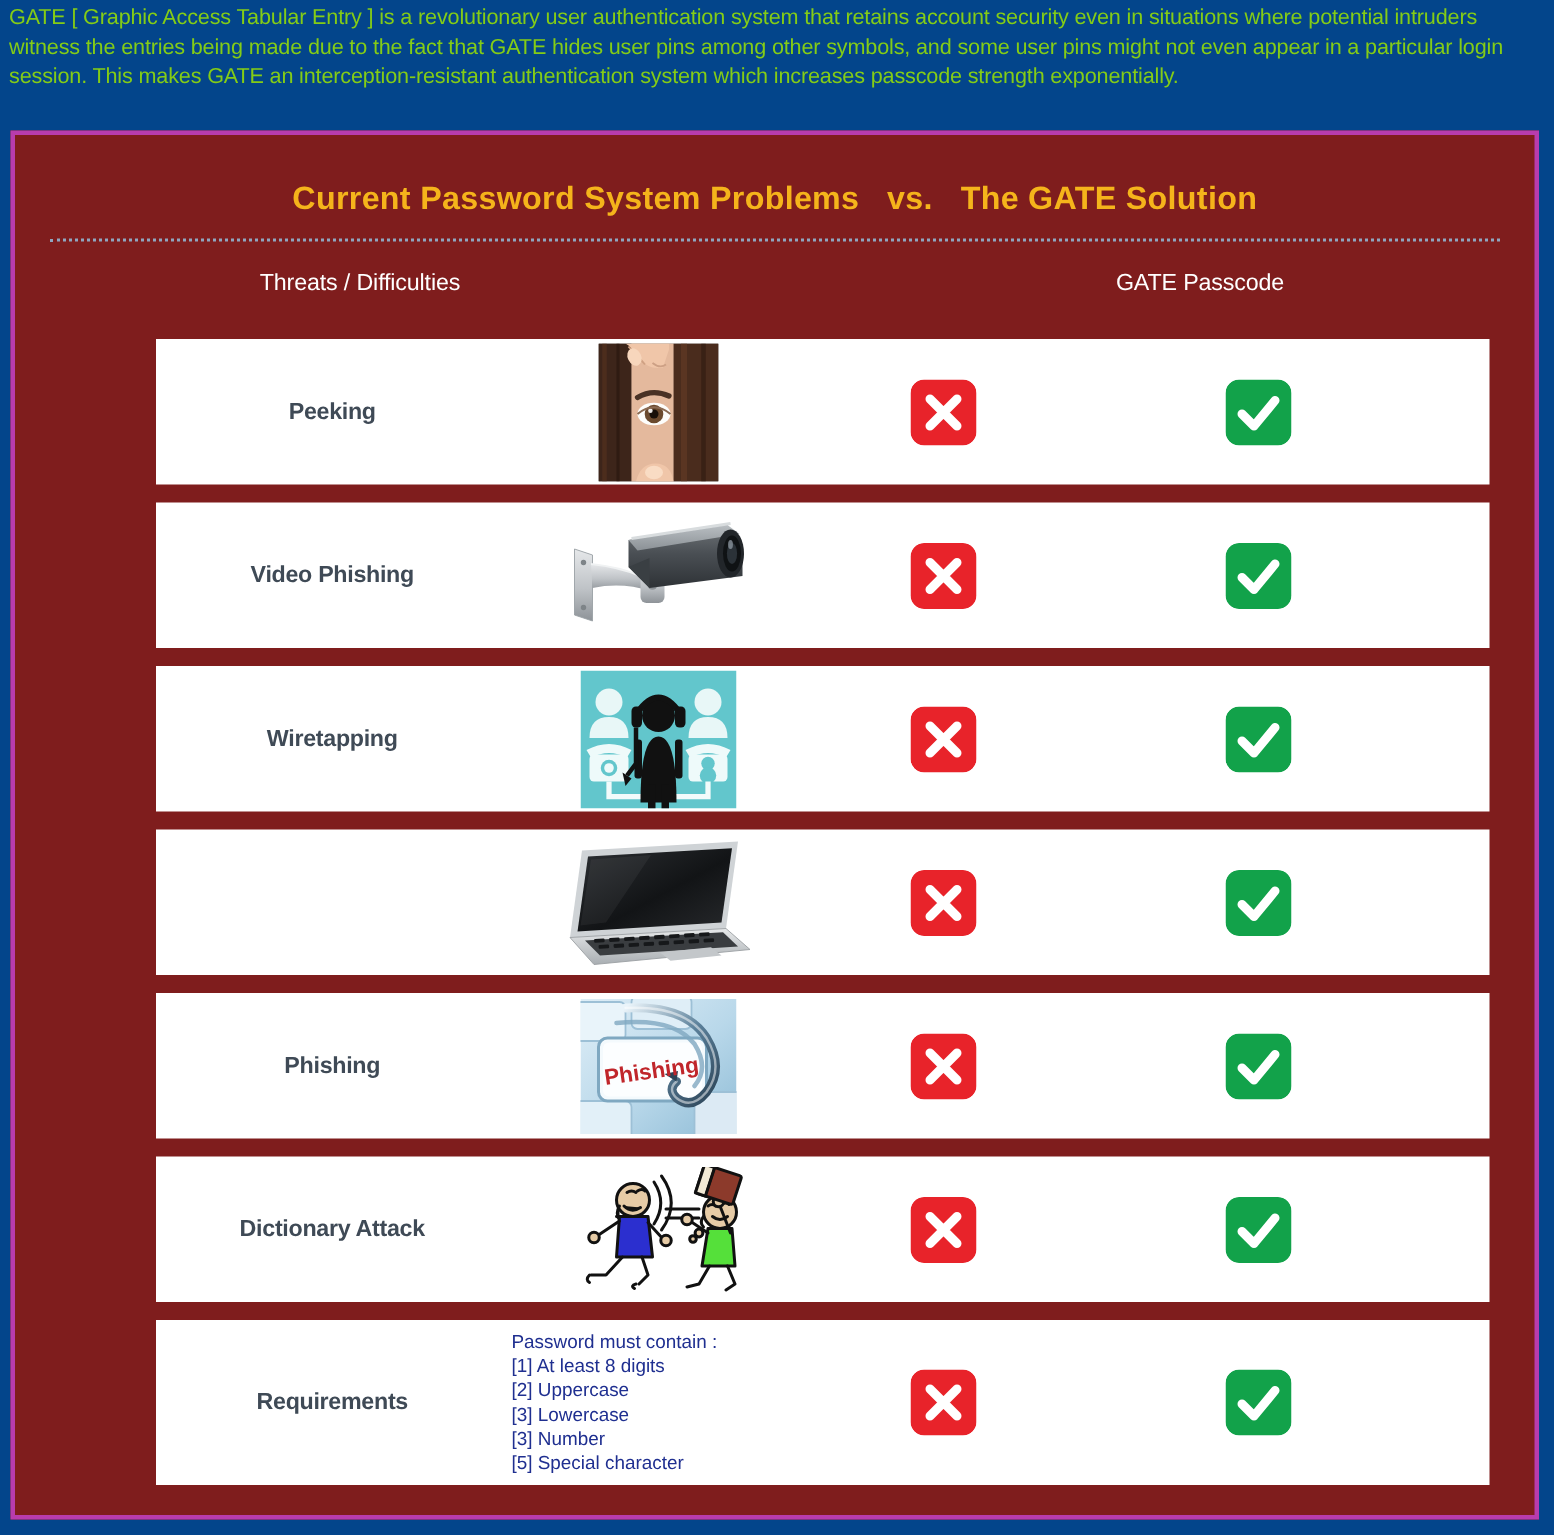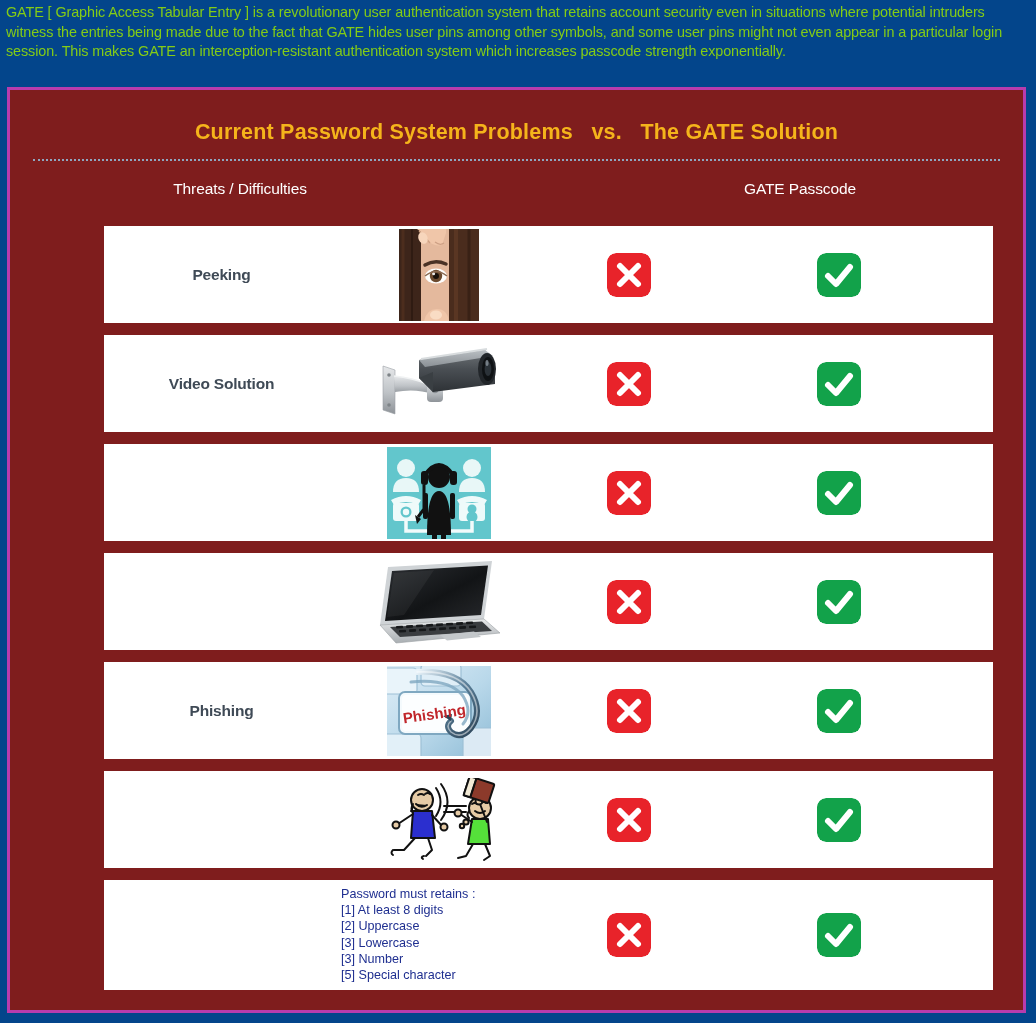--- a/index.html
+++ b/index.html
@@ -224,21 +224,21 @@
       </div>
       <div class="row-mark mark-gate">
         <svg class="badge" viewBox="0 0 44 44">
           <rect x="0" y="0" width="44" height="44" rx="9" fill="#12a24a"></rect>
           <path d="M11 23 L19 31 L33 14" stroke="#ffffff" stroke-width="6" fill="none" stroke-linecap="round" stroke-linejoin="round"></path>
         </svg>
       </div>
     </div>
 
     <div class="row">
-      <div class="row-label">Video Solution</div>
+      <div class="row-label">Video Phishing</div>
       <div class="row-media">
         <svg class="art" width="128" height="80" viewBox="0 0 128 80">
           <defs>
             <linearGradient id="camBody" x1="0" y1="0" x2="0" y2="1">
               <stop offset="0%" stop-color="#6f7478"></stop>
               <stop offset="45%" stop-color="#4a4f54"></stop>
               <stop offset="100%" stop-color="#2e3236"></stop>
             </linearGradient>
             <linearGradient id="camTop" x1="0" y1="0" x2="0" y2="1">
               <stop offset="0%" stop-color="#b9bec2"></stop>
@@ -281,20 +281,21 @@
       </div>
       <div class="row-mark mark-gate">
         <svg class="badge" viewBox="0 0 44 44">
           <rect x="0" y="0" width="44" height="44" rx="9" fill="#12a24a"></rect>
           <path d="M11 23 L19 31 L33 14" stroke="#ffffff" stroke-width="6" fill="none" stroke-linecap="round" stroke-linejoin="round"></path>
         </svg>
       </div>
     </div>
 
     <div class="row">
+      <div class="row-label">Wiretapping</div>
       <div class="row-media">
         <svg class="art" width="104" height="92" viewBox="0 0 104 92">
           <rect x="0" y="0" width="104" height="92" fill="#62c6cc"></rect>
 
           <g fill="#e8f7f7">
             <circle cx="19" cy="21" r="9"></circle>
             <path d="M6 45 Q6 31 19 31 Q32 31 32 45 Z"></path>
             <circle cx="85" cy="21" r="9"></circle>
             <path d="M72 45 Q72 31 85 31 Q98 31 98 45 Z"></path>
           </g>
@@ -448,20 +449,21 @@
       </div>
       <div class="row-mark mark-gate">
         <svg class="badge" viewBox="0 0 44 44">
           <rect x="0" y="0" width="44" height="44" rx="9" fill="#12a24a"></rect>
           <path d="M11 23 L19 31 L33 14" stroke="#ffffff" stroke-width="6" fill="none" stroke-linecap="round" stroke-linejoin="round"></path>
         </svg>
       </div>
     </div>
 
     <div class="row">
+      <div class="row-label">Dictionary Attack</div>
       <div class="row-media">
         <svg class="art" width="118" height="84" viewBox="0 0 118 84">
           <g stroke="#111111" stroke-width="2" fill="none" stroke-linecap="round" stroke-linejoin="round">
 
             <circle cx="42" cy="22" r="11" fill="#e6cba6"></circle>
             <path d="M36 26 q5 5 11 1" stroke="#111111" fill="#111"></path>
             <path d="M38 17 q3 -2 6 0"></path>
             <path d="M45 16 q3 -2 5 0"></path>
             <path d="M33 26 q-3 5 0 9" fill="#111"></path>
             <path d="M31 33 l3 1"></path>
@@ -516,22 +518,23 @@
       </div>
       <div class="row-mark mark-gate">
         <svg class="badge" viewBox="0 0 44 44">
           <rect x="0" y="0" width="44" height="44" rx="9" fill="#12a24a"></rect>
           <path d="M11 23 L19 31 L33 14" stroke="#ffffff" stroke-width="6" fill="none" stroke-linecap="round" stroke-linejoin="round"></path>
         </svg>
       </div>
     </div>
 
     <div class="row tall">
+      <div class="row-label">Requirements</div>
       <div class="req-list">
-        <div>Password must retains :</div>
+        <div>Password must contain :</div>
         <div>[1] At least 8 digits</div>
         <div>[2] Uppercase</div>
         <div>[3] Lowercase</div>
         <div>[3] Number</div>
         <div>[5] Special character</div>
       </div>
       <div class="row-mark mark-trad">
         <svg class="badge" viewBox="0 0 44 44">
           <rect x="0" y="0" width="44" height="44" rx="9" fill="#e8232a"></rect>
           <path d="M13 13 L31 31 M31 13 L13 31" stroke="#ffffff" stroke-width="6" stroke-linecap="round"></path>

